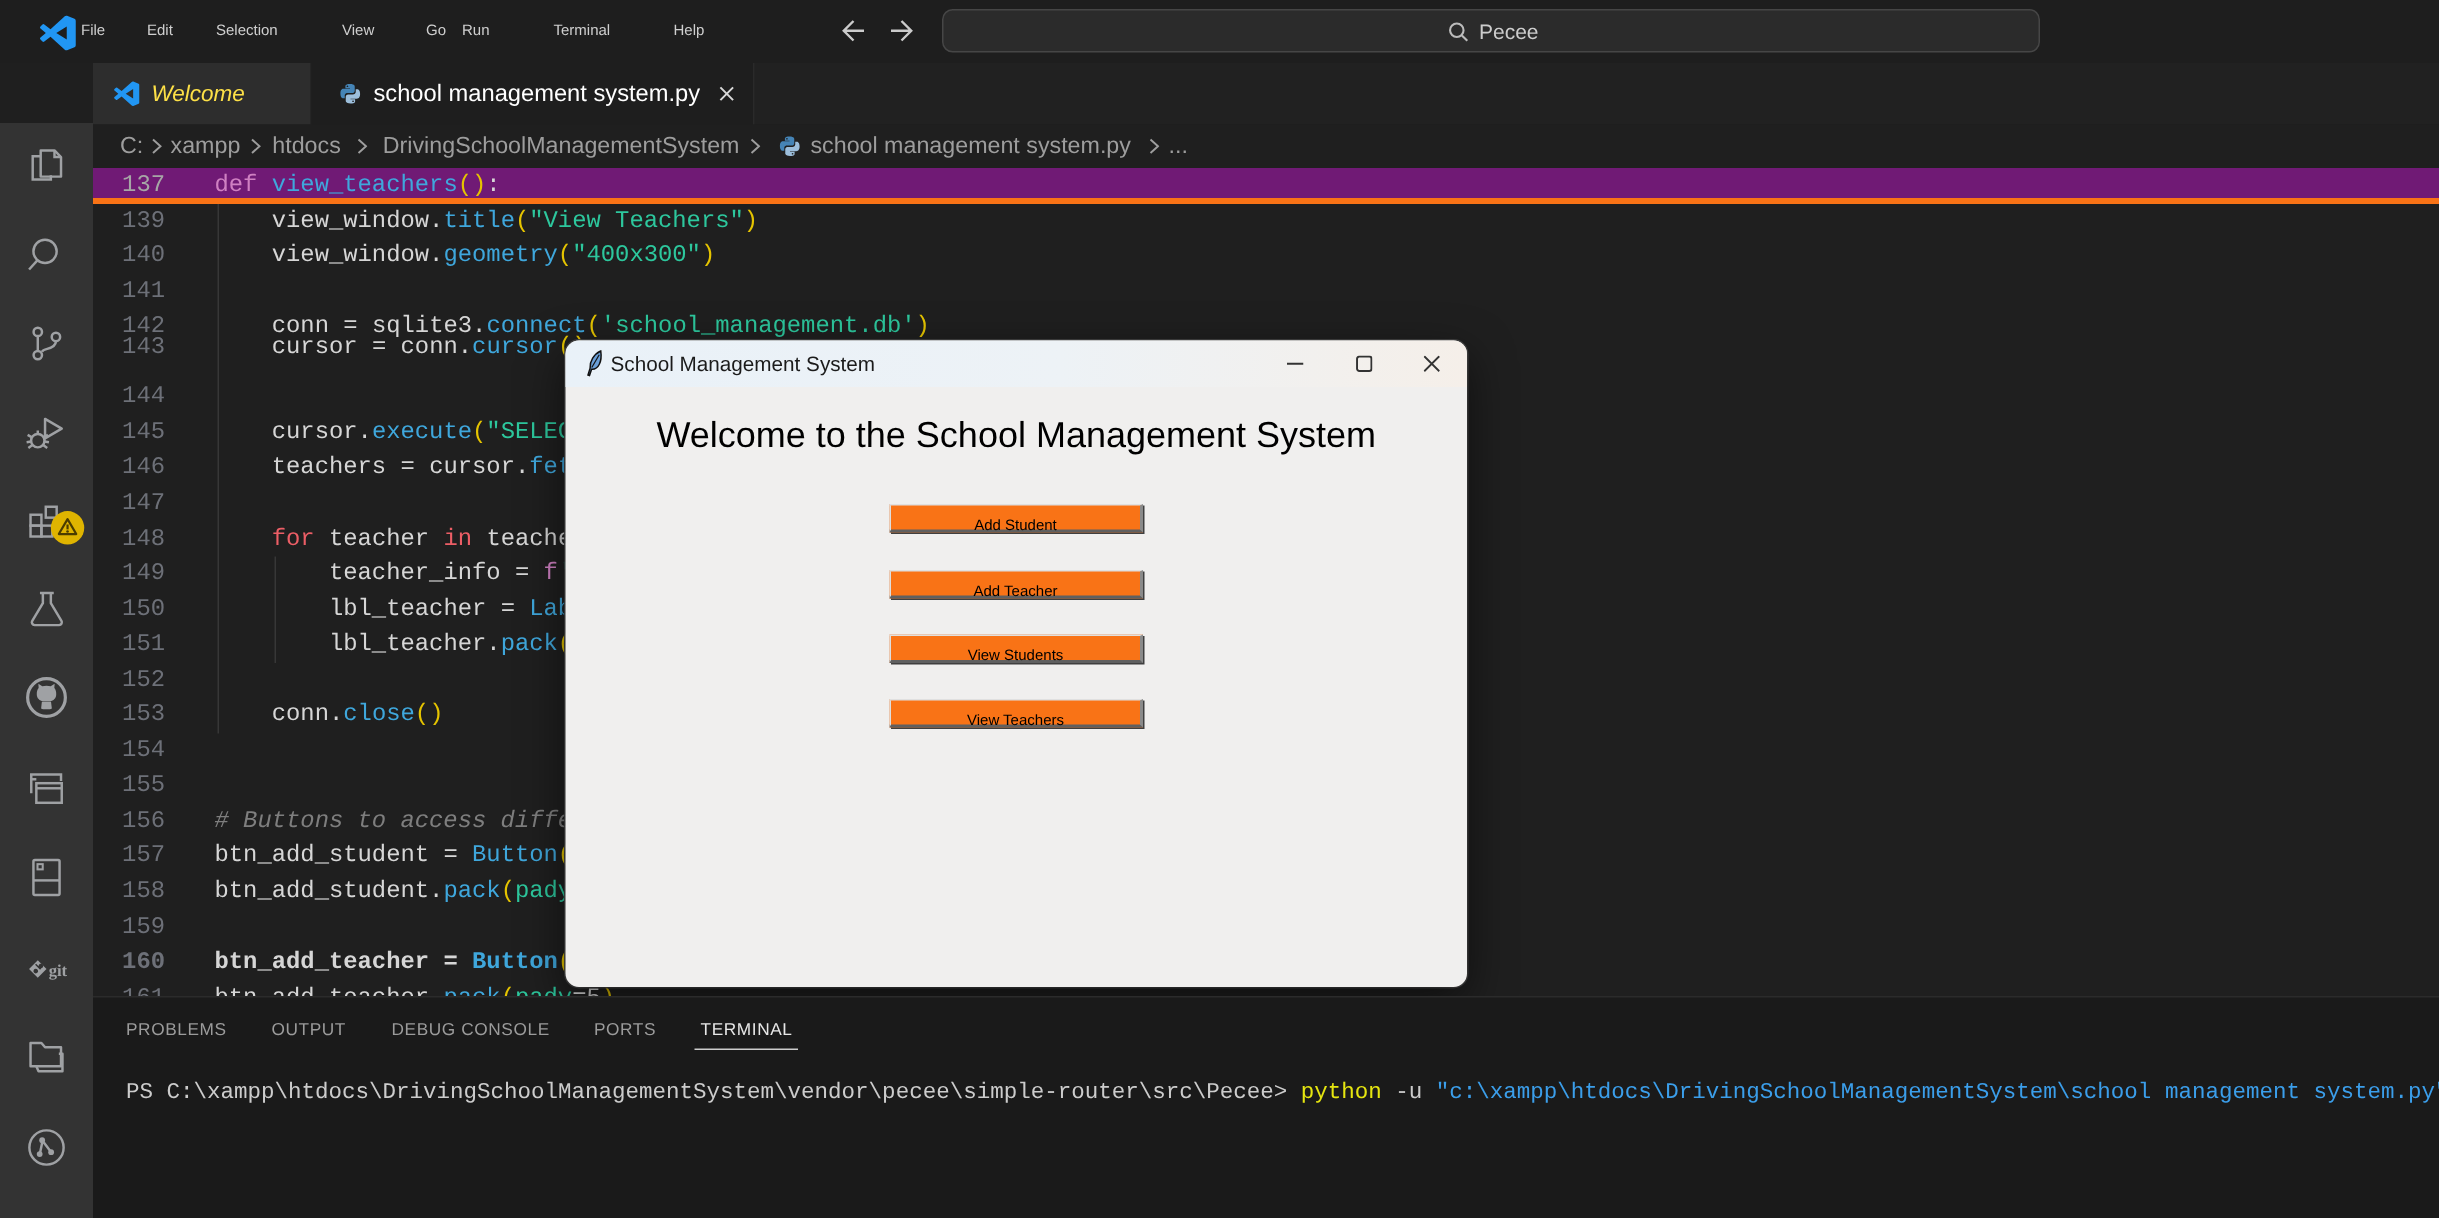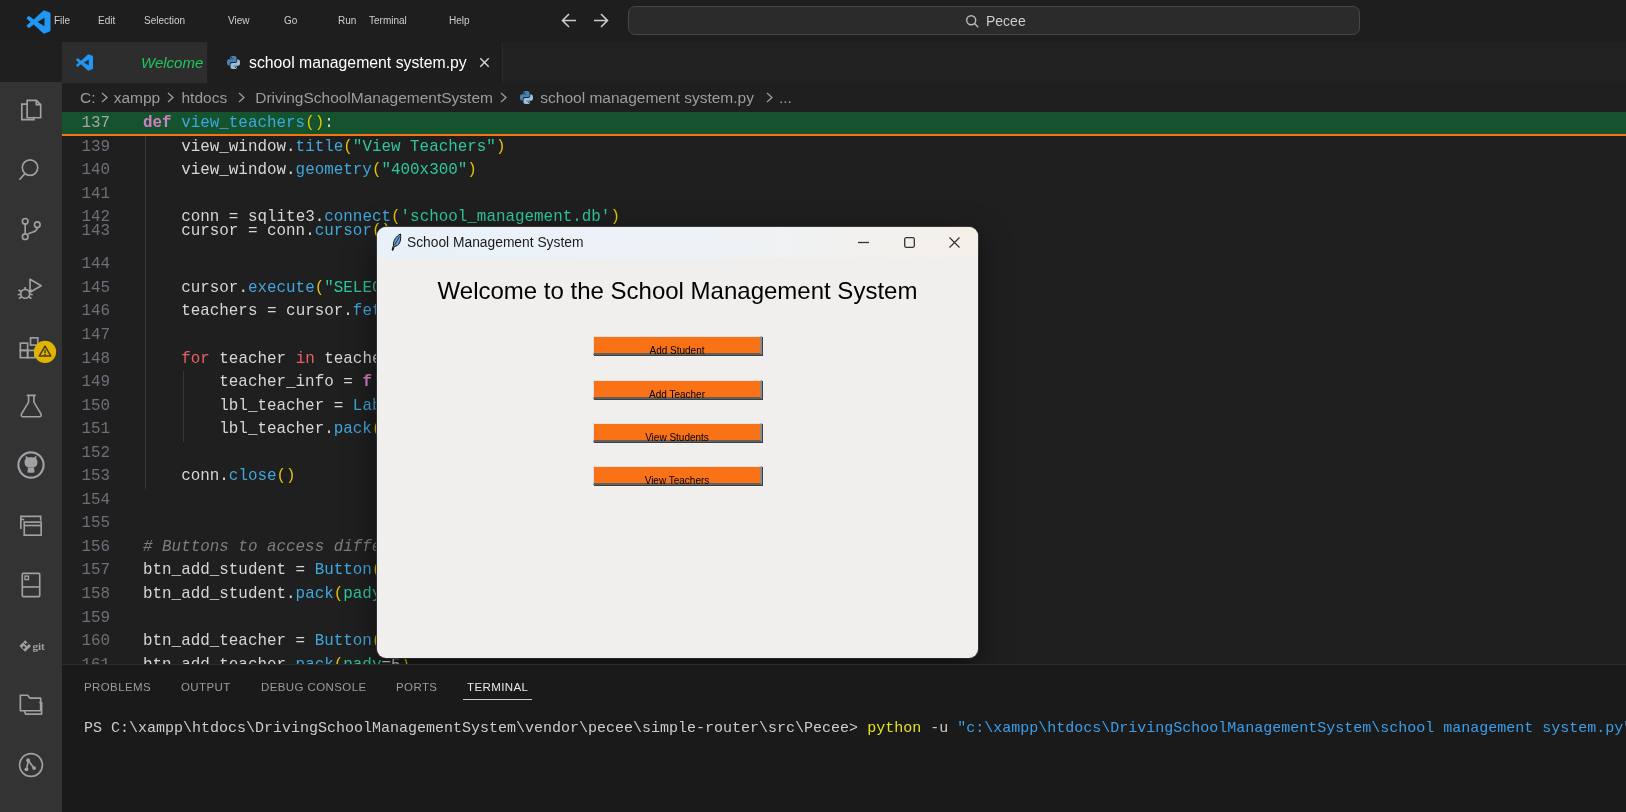--- a/index.html
+++ b/index.html
@@ -18,21 +18,21 @@
   
   #breadcrumb { left:62px; top:83px; width:1564px; height:29px; background:#1f1f1f; color:#9d9d9d; font-size:15.5px; }
   .bc { position:absolute; top:0; height:29px; line-height:29px; white-space:pre; }
   .chev { position:absolute; top:9px; width:7px; height:11px; }
   
   #editor { left:62px; top:112px; width:1564px; height:552px; background:#1f1f1f; overflow:hidden;
      font-family:"Liberation Mono", monospace; font-size:15.9px; }
   .cl { position:absolute; left:0; width:1564px; height:23.55px; line-height:23.55px; white-space:pre; }
   .ln { position:absolute; left:0; width:48px; text-align:right; color:#6d7078; }
   .ct { position:absolute; left:81px; color:#d6d6d6; }
-  .kw1 { color:#cf80c2;font-weight:bold; } 
+  .kw1 { color:#cf80c2; } 
   .kw2 { color:#ec5e66; } 
   .fn  { color:#3fa7dc; }
   .str { color:#2dc79d; }
   .par { color:#e5c400; }
   .cm  { color:#7e7e7e; font-style:italic; }
   .guide { position:absolute; width:1px; background:#373737; }
   
   #tkwin { left:377px; top:227px; width:601px; height:431px; border-radius:9px;
      background:#f0efee; box-shadow:0 10px 30px rgba(0,0,0,0.55), 0 0 0 1px rgba(70,70,70,0.9); }
   #tktitle { left:0; top:0; width:601px; height:31px; border-radius:9px 9px 0 0;
@@ -53,21 +53,21 @@
 
 <div class="abs" id="titlebar">
   <svg class="abs" style="left:26px; top:10px;" width="25" height="24" viewBox="0 0 100 100">
     <path fill="#2196f3" d="M96.5 10.6 75.8 2.3a6 6 0 0 0-6.3 1.2L29.9 39.3 12.7 26.2a4 4 0 0 0-5.1.2L2 31.6a4 4 0 0 0 0 5.9L16.9 50 2 62.5a4 4 0 0 0 0 5.9l5.6 5.2a4 4 0 0 0 5.1.2l17.2-13.1 39.6 35.8a6 6 0 0 0 6.3 1.2l20.7-8.4a6 6 0 0 0 3.5-5.5V16a6 6 0 0 0-3.5-5.4ZM75 68.2 45.9 50 75 31.8Z"></path>
   </svg>
   <div class="menuitem" style="left:54px;">File</div>
   <div class="menuitem" style="left:98px;">Edit</div>
   <div class="menuitem" style="left:144px;">Selection</div>
   <div class="menuitem" style="left:228px;">View</div>
   <div class="menuitem" style="left:284px;">Go</div>
-  <div class="menuitem" style="left:338px;text-align:right;">Run</div>
+  <div class="menuitem" style="left:308px;text-align:right;">Run</div>
   <div class="menuitem" style="left:369px;">Terminal</div>
   <div class="menuitem" style="left:449px;">Help</div>
   <svg class="abs" style="left:559px; top:12px;" width="19" height="17" viewBox="0 0 19 17">
     <path d="M10 2 L3.5 8.5 L10 15 M3.5 8.5 L17 8.5" stroke="#cccccc" stroke-width="1.6" fill="none"></path>
   </svg>
   <svg class="abs" style="left:592px; top:12px;" width="19" height="17" viewBox="0 0 19 17">
     <path d="M9 2 L15.5 8.5 L9 15 M15.5 8.5 L2 8.5" stroke="#cccccc" stroke-width="1.6" fill="none"></path>
   </svg>
   <div class="abs" style="left:628px; top:6px; width:732px; height:29px; background:#2b2b2b; border:1px solid #464646; border-radius:7px;">
     <svg class="abs" style="left:336px; top:7px;" width="15" height="15" viewBox="0 0 15 15">
@@ -175,21 +175,21 @@
         <circle cx="24" cy="15" r="1.9" fill="#9fa1a4"></circle>
       </svg>
     </div>
 </div>
 
 <div class="abs" id="tabbar">
   <div class="abs" style="left:0; top:0; width:146px; height:41px; background:#2d2d2d; border-right:1px solid #1f1f1f;">
     <svg class="abs" style="left:14px; top:12px;" width="17" height="17" viewBox="0 0 100 100">
       <path fill="#2196f3" d="M96.5 10.6 75.8 2.3a6 6 0 0 0-6.3 1.2L29.9 39.3 12.7 26.2a4 4 0 0 0-5.1.2L2 31.6a4 4 0 0 0 0 5.9L16.9 50 2 62.5a4 4 0 0 0 0 5.9l5.6 5.2a4 4 0 0 0 5.1.2l17.2-13.1 39.6 35.8a6 6 0 0 0 6.3 1.2l20.7-8.4a6 6 0 0 0 3.5-5.5V16a6 6 0 0 0-3.5-5.4ZM75 68.2 45.9 50 75 31.8Z"></path>
     </svg>
-    <div class="abs" style="left:39px; top:0; height:41px; line-height:41px; color:#22c55e; font-size:15px; font-style:italic;margin-left:40px;">Welcome</div>
+    <div class="abs" style="left:39px; top:0; height:41px; line-height:41px; color:#fde047; font-size:15px; font-style:italic;">Welcome</div>
   </div>
   <div class="abs" style="left:146px; top:0; width:295px; height:41px; background:#1e1e1e; border-right:1px solid #2a2a2a;">
     <svg class="abs" style="left:18px; top:13px;" width="15" height="15" viewBox="0 0 32 32" id="pyicon1">
         <path fill="#4584b6" d="M15.6 2c-6.9 0-6.5 3-6.5 3v3.1h6.6v0.9H6.5S2 8.5 2 15.5s3.9 6.8 3.9 6.8h2.3v-3.3s-0.1-3.9 3.9-3.9h6.6s3.7 0.1 3.7-3.6V5.9S23 2 15.6 2zM12 4.1a1.2 1.2 0 1 1 0 2.4 1.2 1.2 0 0 1 0-2.4z"></path>
         <path fill="#9cbedb" d="M16.4 30c6.9 0 6.5-3 6.5-3v-3.1h-6.6V23h9.2s4.5 0.5 4.5-6.5-3.9-6.8-3.9-6.8h-2.3v3.3s0.1 3.9-3.9 3.9h-6.6s-3.7-0.1-3.7 3.6v5.6S9 30 16.4 30zm3.6-2.1a1.2 1.2 0 1 1 0-2.4 1.2 1.2 0 0 1 0 2.4z"></path>
       </svg>
     <div class="abs" style="left:41px; top:0; height:41px; line-height:41px; color:#ffffff; font-size:15.8px;">school management system.py</div>
     <svg class="abs" style="left:271px; top:15px;" width="11" height="11" viewBox="0 0 13 13">
       <path d="M1.5 1.5 L11.5 11.5 M11.5 1.5 L1.5 11.5" stroke="#d8d8d8" stroke-width="1.6"></path>
     </svg>
@@ -218,21 +218,21 @@
       <path fill="#9cbedb" d="M16.4 30c6.9 0 6.5-3 6.5-3v-3.1h-6.6V23h9.2s4.5 0.5 4.5-6.5-3.9-6.8-3.9-6.8h-2.3v3.3s0.1 3.9-3.9 3.9h-6.6s-3.7-0.1-3.7 3.6v5.6S9 30 16.4 30zm3.6-2.1a1.2 1.2 0 1 1 0-2.4 1.2 1.2 0 0 1 0 2.4z"></path>
     </svg>
     <div class="bc" style="left:478.3px;">school management system.py</div>
     <svg class="chev" style="left:704px;" viewBox="0 0 7 11">
       <path d="M1 1 L6 5.5 L1 10" stroke="#9d9d9d" stroke-width="1.3" fill="none"></path>
     </svg>
     <div class="bc" style="left:717px;">...</div>
   </div>
 
 <div class="abs" id="editor">
-    <div class="cl" style="top:0; border-bottom:2px solid #f97316; background:#14532d; z-index:3;padding-left:38px;"><span class="ln" style="color:#a6a6a6;">137</span><span class="ct"><span class="kw1">def</span> <span class="fn">view_teachers</span><span class="par">(</span><span class="par">)</span><span>:</span></span></div>
+    <div class="cl" style="top:0; border-bottom:4px solid #f97316; background:#701a75; z-index:3;padding-left:38px;"><span class="ln" style="color:#a6a6a6;">137</span><span class="ct"><span class="kw1">def</span> <span class="fn">view_teachers</span><span class="par">(</span><span class="par">)</span><span>:</span></span></div>
     <div class="cl" style="top:23.55px;"><span class="ln">139</span><span class="ct">    <span>view_window</span><span>.</span><span class="fn">title</span><span class="par">(</span><span class="str">"View Teachers"</span><span class="par">)</span></span></div>
     <div class="cl" style="top:47.1px;"><span class="ln">140</span><span class="ct">    <span>view_window</span><span>.</span><span class="fn">geometry</span><span class="par">(</span><span class="str">"400x300"</span><span class="par">)</span></span></div>
     <div class="cl" style="top:70.65px;"><span class="ln">141</span><span class="ct"></span></div>
     <div class="cl" style="top:94.2px;"><span class="ln">142</span><span class="ct">    <span>conn</span> <span>=</span> <span>sqlite3</span><span>.</span><span class="fn">connect</span><span class="par">(</span><span class="str">'school_management.db'</span><span class="par">)</span></span></div>
     <div class="cl" style="top:108px;"><span class="ln">143</span><span class="ct">    <span>cursor</span> <span>=</span> <span>conn</span><span>.</span><span class="fn">cursor</span><span class="par">(</span><span class="par">)</span></span></div>
     <div class="cl" style="top:141.3px;"><span class="ln">144</span><span class="ct"></span></div>
     <div class="cl" style="top:164.85000000000002px;"><span class="ln">145</span><span class="ct">    <span>cursor</span><span>.</span><span class="fn">execute</span><span class="par">(</span><span class="str">"SELECT * FROM teachers"</span><span class="par">)</span></span></div>
     <div class="cl" style="top:188.4px;"><span class="ln">146</span><span class="ct">    <span>teachers</span> <span>=</span> <span>cursor</span><span>.</span><span class="fn">fetchall</span><span class="par">(</span><span class="par">)</span></span></div>
     <div class="cl" style="top:211.95000000000002px;"><span class="ln">147</span><span class="ct"></span></div>
     <div class="cl" style="top:235.50000000000003px;"><span class="ln">148</span><span class="ct">    <span class="kw2">for</span> <span>teacher</span> <span class="kw2">in</span> <span>teachers</span><span>:</span></span></div>
@@ -240,21 +240,21 @@
     <div class="cl" style="top:282.6px;"><span class="ln">150</span><span class="ct">        <span>lbl_teacher</span> <span>=</span> <span class="fn">Label</span><span class="par">(</span><span>view_window</span><span>,</span> <span>text</span><span>=</span><span>teacher_info</span><span class="par">)</span></span></div>
     <div class="cl" style="top:306.15000000000003px;"><span class="ln">151</span><span class="ct">        <span>lbl_teacher</span><span>.</span><span class="fn">pack</span><span class="par">(</span><span class="par">)</span></span></div>
     <div class="cl" style="top:329.70000000000005px;"><span class="ln">152</span><span class="ct"></span></div>
     <div class="cl" style="top:353.25px;"><span class="ln">153</span><span class="ct">    <span>conn</span><span>.</span><span class="fn">close</span><span class="par">(</span><span class="par">)</span></span></div>
     <div class="cl" style="top:376.8px;"><span class="ln">154</span><span class="ct"></span></div>
     <div class="cl" style="top:400.35px;"><span class="ln">155</span><span class="ct"></span></div>
     <div class="cl" style="top:423.90000000000003px;"><span class="ln">156</span><span class="ct"><span class="cm"># Buttons to access different functionalities</span></span></div>
     <div class="cl" style="top:447.45000000000005px;"><span class="ln">157</span><span class="ct"><span>btn_add_student</span> <span>=</span> <span class="fn">Button</span><span class="par">(</span><span>root</span><span>,</span> <span>text</span><span>=</span><span class="str">"Add Student"</span><span>,</span> <span>command</span><span>=</span><span>add_student</span><span class="par">)</span></span></div>
     <div class="cl" style="top:471px;"><span class="ln">158</span><span class="ct"><span>btn_add_student</span><span>.</span><span class="fn">pack</span><span class="par">(</span><span class="str">pady</span><span>=</span><span>5</span><span class="par">)</span></span></div>
     <div class="cl" style="top:494.55px;"><span class="ln">159</span><span class="ct"></span></div>
-    <div class="cl" style="top:518.1px;"><span class="ln">160</span><span class="ct"><span>btn_add_teacher</span> <span>=</span> <span class="fn">Button</span><span class="par">(</span><span>root</span><span>,</span> <span>text</span><span>=</span><span class="str">"Add Teacher"</span><span>,</span> <span>command</span><span>=</span><span>add_teacher</span><span class="par">)</span></span></div>
+    <div class="cl" style="top:518.1px;font-weight:bold;"><span class="ln">160</span><span class="ct"><span>btn_add_teacher</span> <span>=</span> <span class="fn">Button</span><span class="par">(</span><span>root</span><span>,</span> <span>text</span><span>=</span><span class="str">"Add Teacher"</span><span>,</span> <span>command</span><span>=</span><span>add_teacher</span><span class="par">)</span></span></div>
     <div class="cl" style="top:541.65px;"><span class="ln">161</span><span class="ct"><span>btn_add_teacher</span><span>.</span><span class="fn">pack</span><span class="par">(</span><span class="str">pady</span><span>=</span><span>5</span><span class="par">)</span></span></div>
     <div class="guide" style="left:82.5px; top:24px; height:353px;"></div>
     <div class="guide" style="left:120.7px; top:259px; height:71px;"></div>
   </div>
 
 <div class="abs" id="tkwin">
   <div class="abs" id="tktitle">
     <svg class="abs" style="left:13px; top:6px;" width="13" height="19" viewBox="0 0 13 19" id="feather">
         <path d="M10.5 1 C6 3 3 8 3.4 12.5 L2 17 L3 17.3 L4.4 13.2 C9 13.5 11.5 8 10.5 1 Z" fill="#6a9fd8" stroke="#111" stroke-width="1"></path>
         <path d="M9.5 3.5 L4.5 12" stroke="#111" stroke-width="0.8" fill="none"></path>

